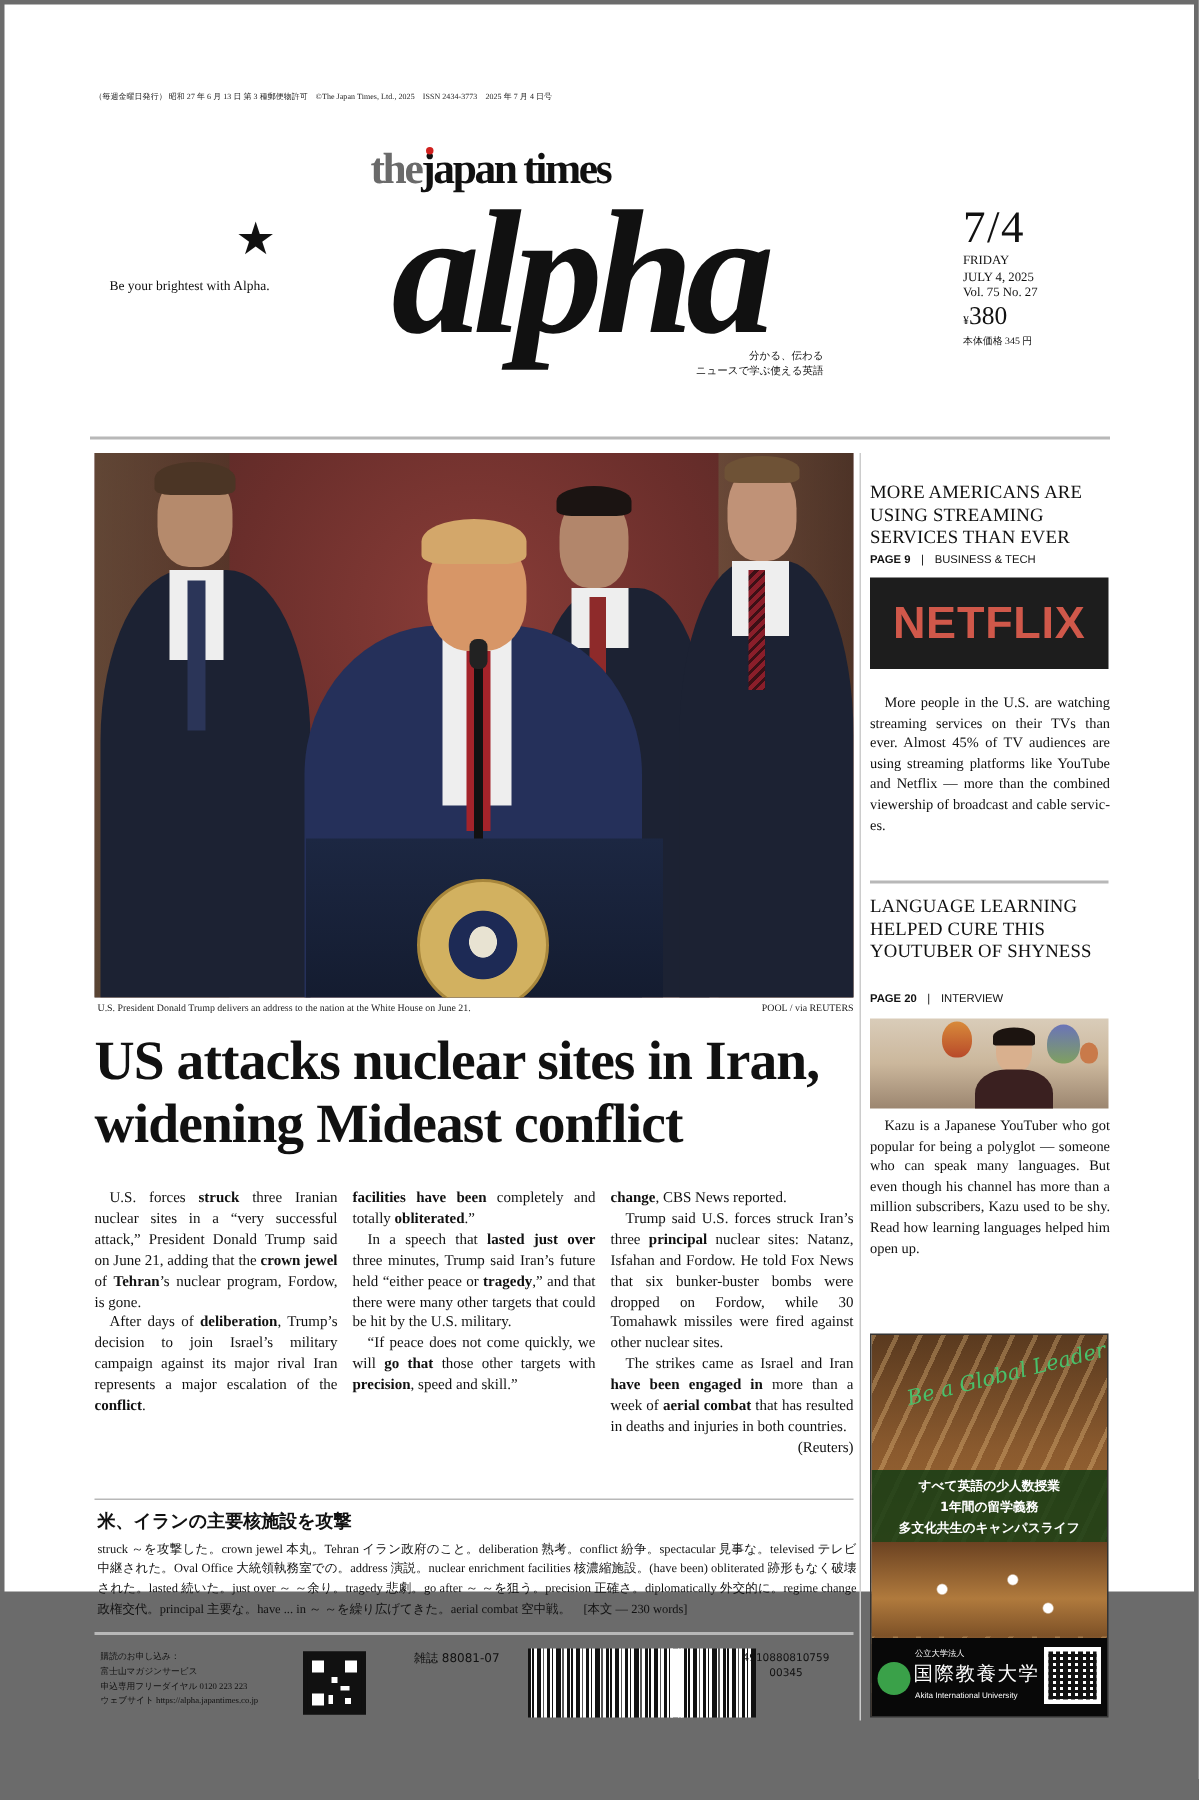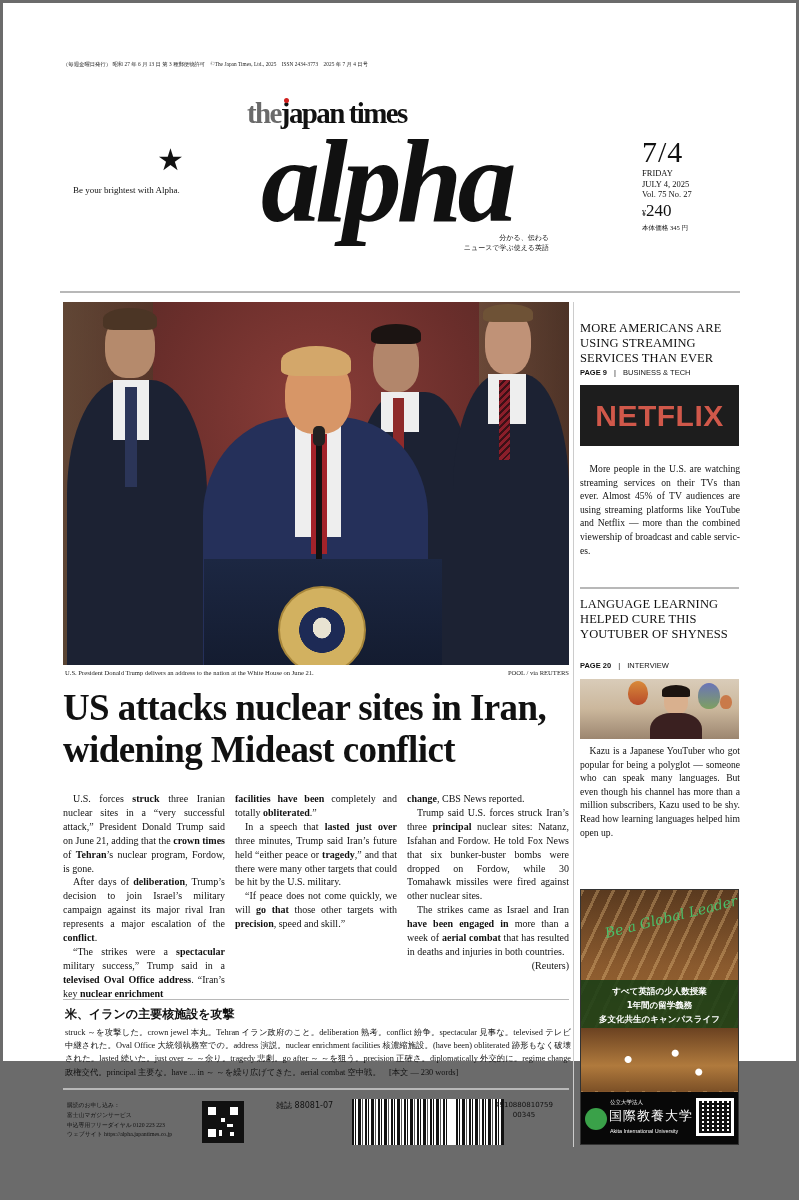--- a/index.html
+++ b/index.html
@@ -119,21 +119,21 @@
   <div class="abs jp-tag">
     <div>分かる、伝わる</div>
     <div>ニュースで学ぶ使える英語</div>
   </div>
 
   <div class="abs issue">
     <div class="date">7/4</div>
     <div class="small">FRIDAY</div>
     <div class="small">JULY 4, 2025</div>
     <div class="small">Vol. 75 No. 27</div>
-    <div class="price"><span class="yen">¥</span><span>240</span></div>
+    <div class="price"><span class="yen">¥</span><span>380</span></div>
     <div class="note">本体価格 345 円</div>
   </div>
 
   <div class="abs rule" style="left:57px; top:288px; width:680px;"></div>
 
   <div class="abs photo">
     <div class="arch" style="left:0;"></div>
     <div class="arch" style="right:0;"></div>
 
     <div class="suit" style="left:4px; top:78px; width:140px; height:285px;"></div>
@@ -169,23 +169,22 @@
     <span>POOL / via REUTERS</span>
   </div>
 
   <div class="abs headline">
     <div>US attacks nuclear sites in Iran,</div>
     <div>widening Mideast conflict</div>
   </div>
 
   <div class="abs cols">
     <div class="col">
-      <p>U.S. forces <b>struck</b> three Iranian nuclear sites in a “very successful attack,” President Donald Trump said on June 21, adding that the <b>crown times</b> of <b>Tehran</b>’s nuclear program, Fordow, is gone.</p>
+      <p>U.S. forces <b>struck</b> three Iranian nuclear sites in a “very successful attack,” President Donald Trump said on June 21, adding that the <b>crown jewel</b> of <b>Tehran</b>’s nuclear program, Fordow, is gone.</p>
       <p>After days of <b>deliberation</b>, Trump’s decision to join Israel’s military campaign against its major rival Iran represents a major esca­lation of the <b>conflict</b>.</p>
-      <p>“The strikes were a <b>spectacular</b> military success,” Trump said in a <b>televised Oval Office address</b>. “Iran’s key <b>nuclear enrichment</b></p>
     </div>
     <div class="col">
       <p class="cont"><b>facilities have been</b> completely and totally <b>obliterated</b>.”</p>
       <p>In a speech that <b>lasted just over</b> three minutes, Trump said Iran’s future held “either peace or <b>trage­dy</b>,” and that there were many oth­er targets that could be hit by the U.S. military.</p>
       <p>“If peace does not come quickly, we will <b>go that</b> those other targets with <b>precision</b>, speed and skill.”</p>
     </div>
     <div class="col">
       <p class="cont"><b>change</b>, CBS News reported.</p>
       <p>Trump said U.S. forces struck Iran’s three <b>principal</b> nuclear sites: Natanz, Isfahan and Fordow. He told Fox News that six bunker-buster bombs were dropped on Fordow, while 30 Tomahawk mis­siles were fired against other nucle­ar sites.</p>
       <p>The strikes came as Israel and Iran <b>have been engaged in</b> more than a week of <b>aerial combat</b> that has resulted in deaths and injuries in both countries. <span class="src">(Reuters)</span></p>

